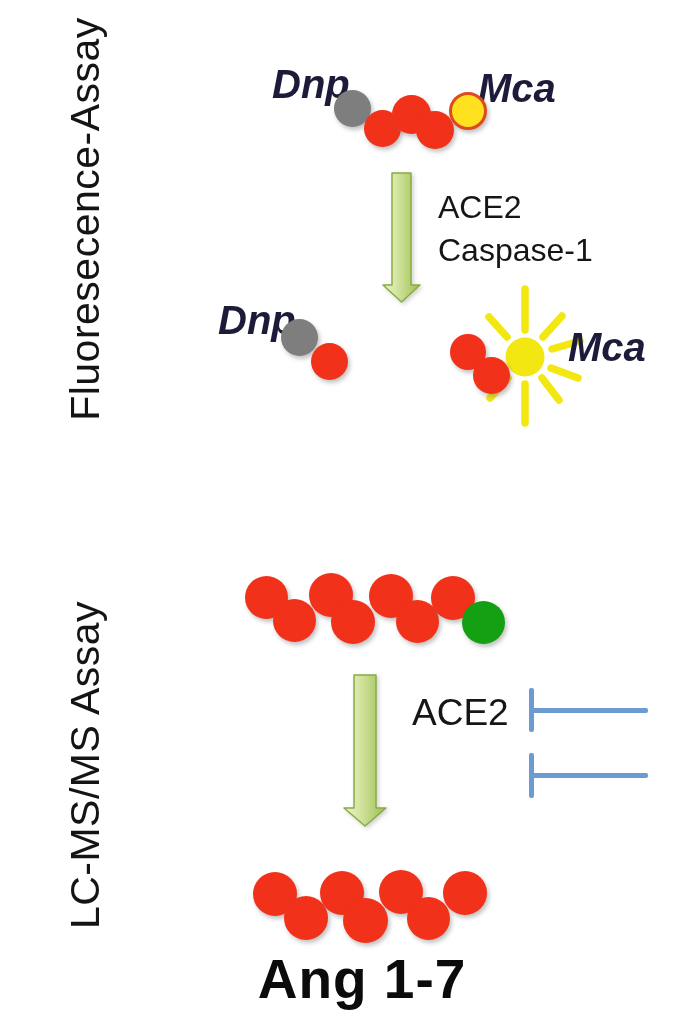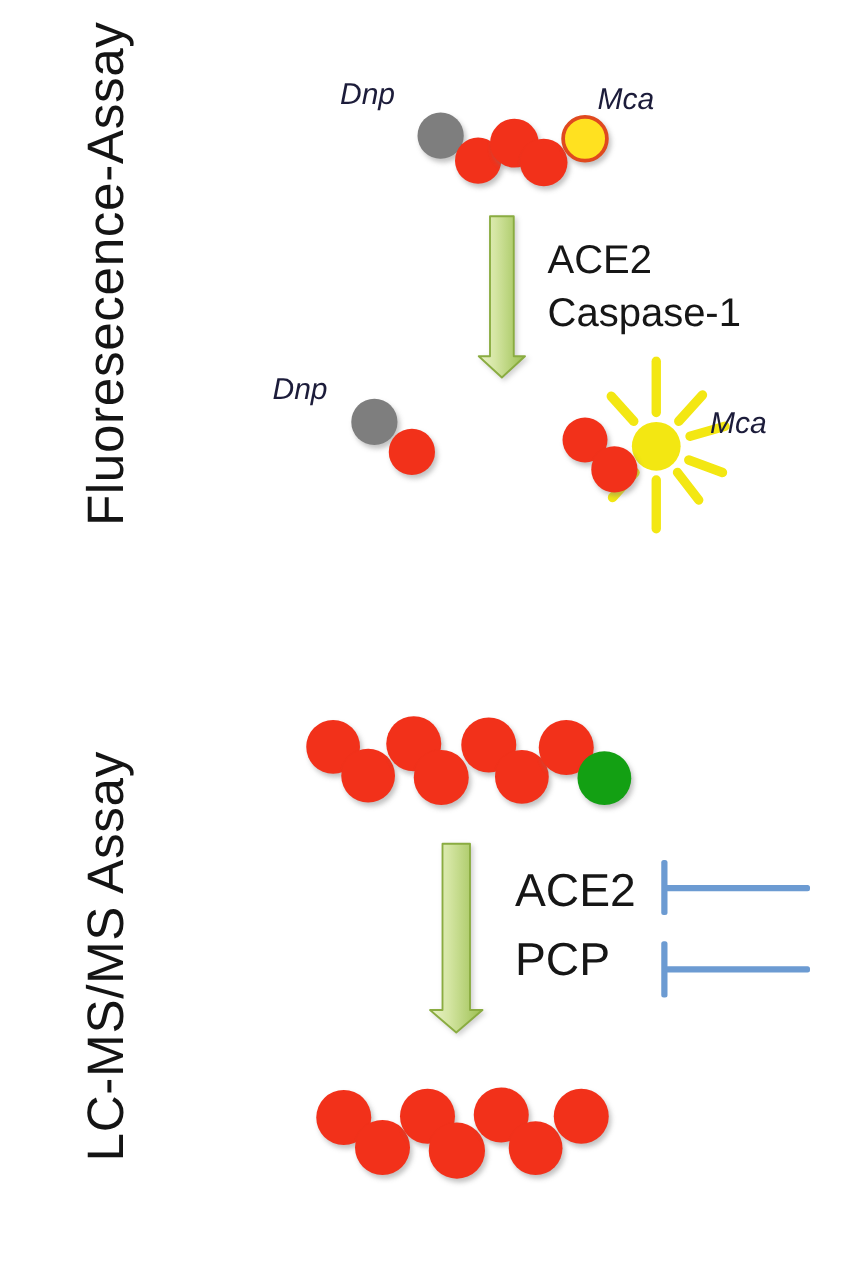--- a/index.html
+++ b/index.html
@@ -6,21 +6,21 @@
   .canvas{
     position:relative;width:675px;height:1024px;background:#fff;overflow:hidden;
     font-family:"Liberation Sans","DejaVu Sans",sans-serif;
   }
   .vlabel{
     position:absolute;left:85px;white-space:nowrap;
     transform:translate(-50%,-50%) rotate(-90deg);
     font-size:41px;color:var(--section-text,#141414);letter-spacing:0.5px;
   }
   .tag{
-    position:absolute;font-style:italic;font-weight:normal;font-size:24px;
+    position:absolute;font-style:italic;font-weight:bold;font-size:40px;
     color:var(--label-text,#1c1c3a);
   }
   .enzyme-block{position:absolute;font-size:32px;line-height:43px;color:var(--enzyme-text,#161616);}
   .enzyme2{position:absolute;font-size:37px;color:var(--enzyme-text,#161616);}
   .title{position:absolute;font-size:55px;font-weight:bold;text-align:center;color:var(--heading-text,#0b0b0b);letter-spacing:1px;}
   .chain-layer{position:absolute;left:0;top:0;width:675px;height:1024px;pointer-events:none;}
   .bead{
     position:absolute;border-radius:50%;box-sizing:border-box;
     box-shadow:2px 3px 4px rgba(120,120,120,0.45);
   }
@@ -117,34 +117,34 @@
       <linearGradient id="ag2" x1="0" y1="0" x2="1" y2="0">
         <stop offset="0" class="g1"></stop>
           <stop offset="0.35" class="g2"></stop>
           <stop offset="1" class="g3"></stop>
       </linearGradient>
     </defs>
     <polygon points="12,2 34,2 34,135 44,135 23,153 2,135 12,135" fill="url(#ag2)"></polygon>
   </svg>
 
   <div class="enzyme2" style="left:412px;top:692px">ACE2</div>
-  <div class="enzyme2" style="left:412px;top:747px">PCP</div>
 
   <div>
     <div class="tv" style="left:529px;top:688px;height:44px"></div>
     <div class="th" style="left:532px;top:708px;width:116px"></div>
   </div>
   <div>
     <div class="tv" style="left:529px;top:753px;height:45px"></div>
     <div class="th" style="left:532px;top:773px;width:116px"></div>
   </div>
 
   <div class="chain-layer">
       <span class="bead" style="left: 253px; top: 872px; width: 44px; height: 44px; background: rgb(242, 49, 26);"></span>
       <span class="bead" style="left: 284px; top: 896px; width: 44px; height: 44px; background: rgb(242, 49, 26);"></span>
       <span class="bead" style="left: 320px; top: 871px; width: 44px; height: 44px; background: rgb(242, 49, 26);"></span>
       <span class="bead" style="left: 342.5px; top: 897.5px; width: 45px; height: 45px; background: rgb(242, 49, 26);"></span>
       <span class="bead" style="left: 379px; top: 870px; width: 44px; height: 44px; background: rgb(242, 49, 26);"></span>
       <span class="bead" style="left: 406.5px; top: 896.5px; width: 43px; height: 43px; background: rgb(242, 49, 26);"></span>
       <span class="bead" style="left: 443px; top: 871px; width: 44px; height: 44px; background: rgb(242, 49, 26);"></span>
     </div>
+  <div class="title" style="left:212px;top:947px;width:300px">Ang 1-7</div>
 
 </div>
 
 </body></html>

